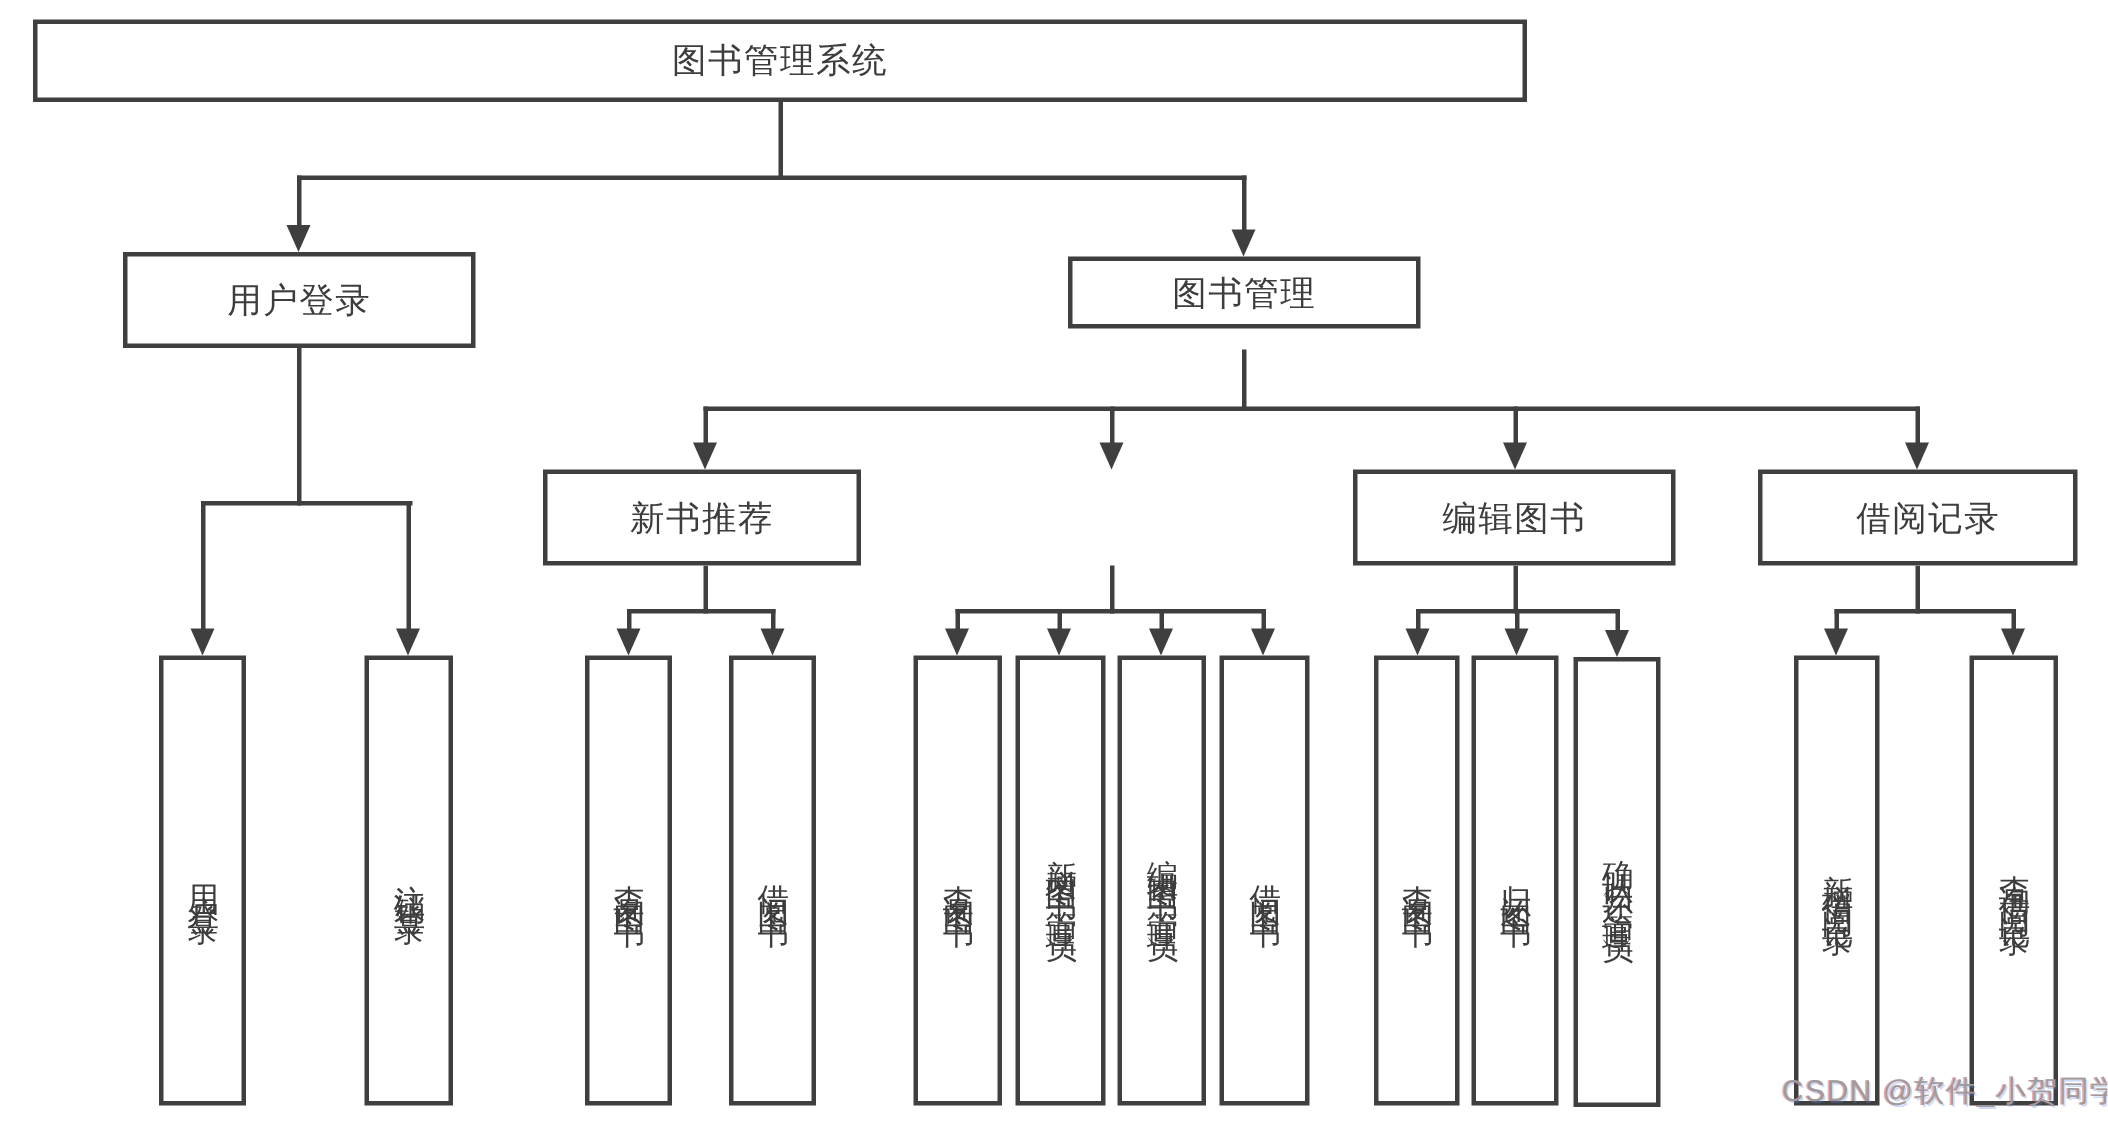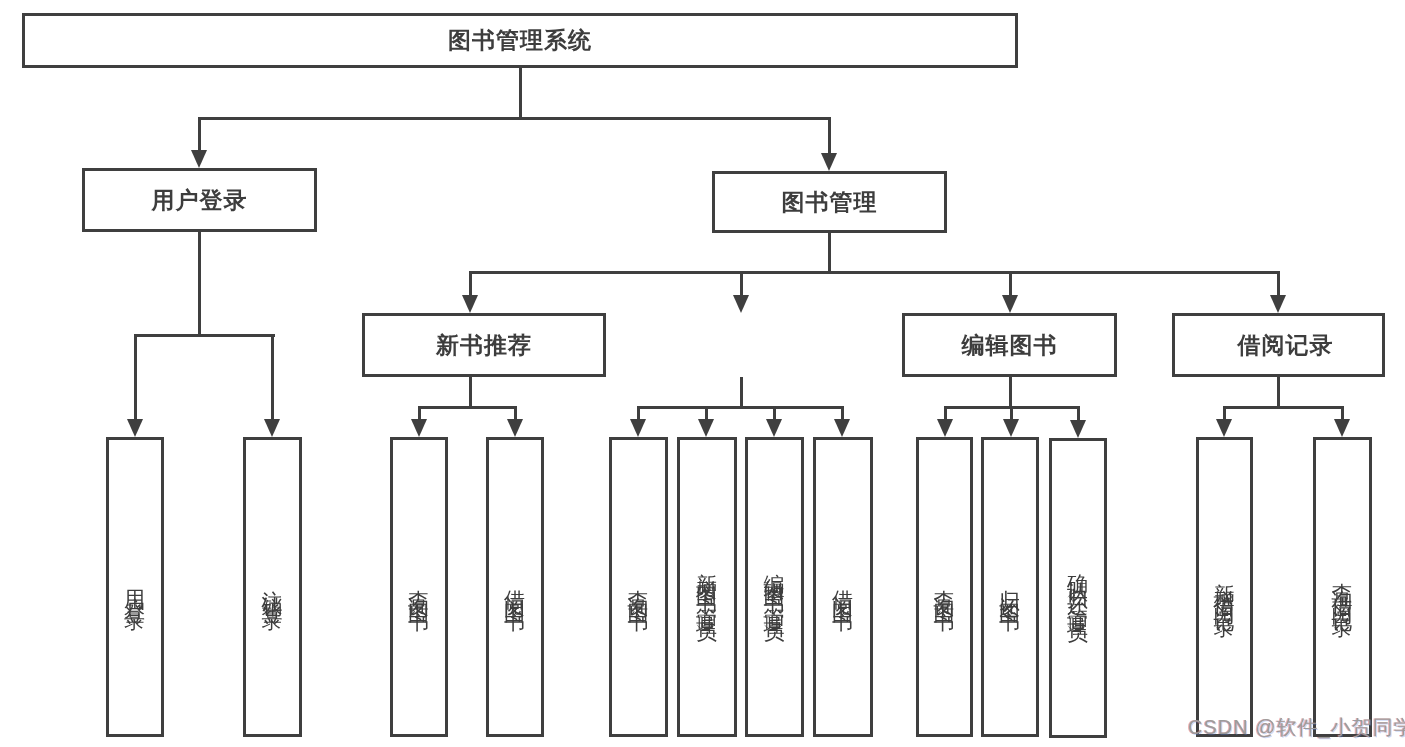--- a/index.html
+++ b/index.html
@@ -8,21 +8,21 @@
     font-family:"Liberation Sans","DejaVu Sans",sans-serif;color:#3d3d3d;
   }
   
   .ln{position:absolute;background:#3f3f3f;z-index:1;}
   .ah{position:absolute;width:0;height:0;z-index:1;
       border-left:8px solid transparent;border-right:8px solid transparent;
       border-top:18px solid #3f3f3f;}
   
   .bx{position:absolute;box-sizing:border-box;background:#ffffff;
       border:3px solid #3f3f3f;z-index:2;display:flex;align-items:center;justify-content:center;
-      font-size:23px;letter-spacing:1px;white-space:nowrap;font-weight:bold;}
+      font-size:23px;letter-spacing:1px;white-space:nowrap;}
   .lf{position:absolute;box-sizing:border-box;background:#ffffff;
       border:3px solid #3f3f3f;z-index:2;display:flex;align-items:center;justify-content:center;}
   .lf span{writing-mode:vertical-lr;text-orientation:mixed;font-size:21px;
       letter-spacing:7px;line-height:1;}
   .wm{position:absolute;z-index:3;font-size:20px;color:#9c9c9c;letter-spacing:1px;
       text-shadow:-1px 0 0 rgba(216,80,80,0.45),1px 1px 0 rgba(90,130,230,0.30);
       white-space:nowrap;}
 </style>
 </head>
 <body>
@@ -84,23 +84,23 @@
   <div class="ln" style="left:1277px;top:377px;width:3px;height:32px;"></div>
   <div class="ln" style="left:1223px;top:406px;width:121px;height:3px;"></div>
   <div class="ln" style="left:1223px;top:406px;width:3px;height:16px;"></div>
   <div class="ah" style="left:1216px;top:419px;"></div>
   <div class="ln" style="left:1341px;top:406px;width:3px;height:16px;"></div>
   <div class="ah" style="left:1334px;top:419px;"></div>
 
   <div class="bx" style="left:22px;top:13px;width:996px;height:55px;">图书管理系统</div>
 
   <div class="bx" style="left:82px;top:168px;width:235px;height:64px;">用户登录</div>
-  <div class="bx" style="left:712px;top:171px;width:235px;height:62px;">图书管理</div>
+  <div class="bx" style="left:712px;top:171px;width:235px;height:48px;">图书管理</div>
 
-  <div class="bx" style="left:362px;top:313px;width:244px;height:64px;">新书推荐</div>
+  <div class="bx" style="left:362px;top:313px;width:212px;height:64px;">新书推荐</div>
   <div class="bx" style="left:902px;top:313px;width:215px;height:64px;">编辑图书</div>
   <div class="bx" style="left:1172px;top:313px;width:213px;height:64px;padding-left:14px;">借阅记录</div>
 
   <div class="lf" style="left:106px;top:437px;width:58px;height:300px;">
     <span>用户登录</span>
   </div>
   <div class="lf" style="left:243px;top:437px;width:59px;height:300px;">
     <span>注销登录</span>
   </div>
 

